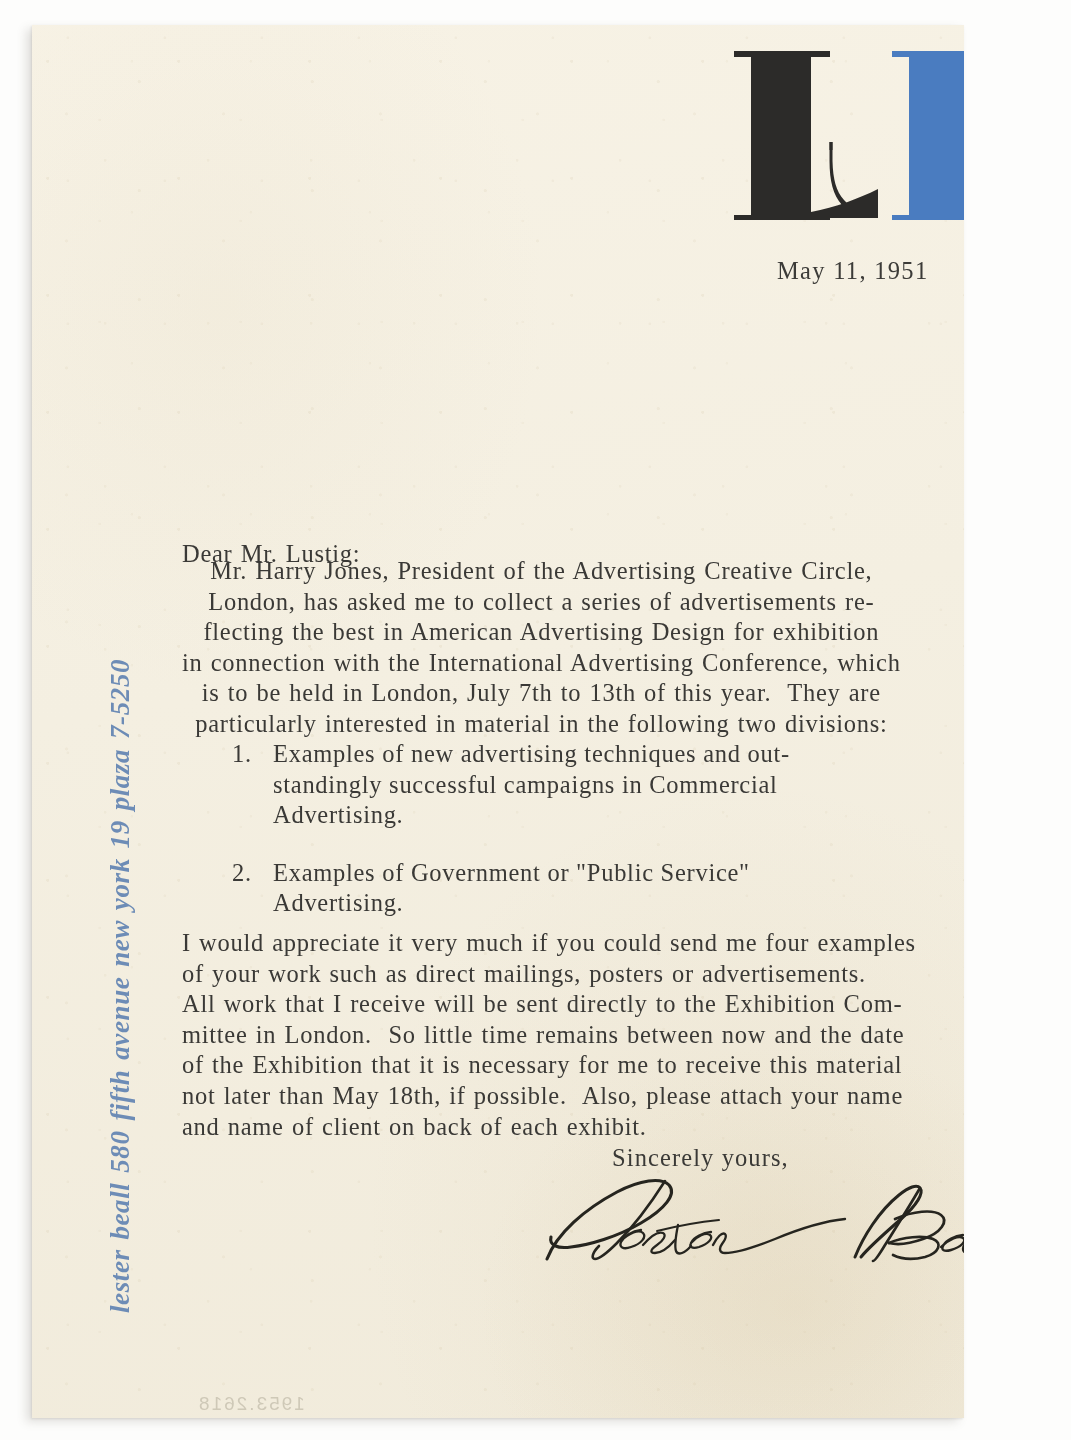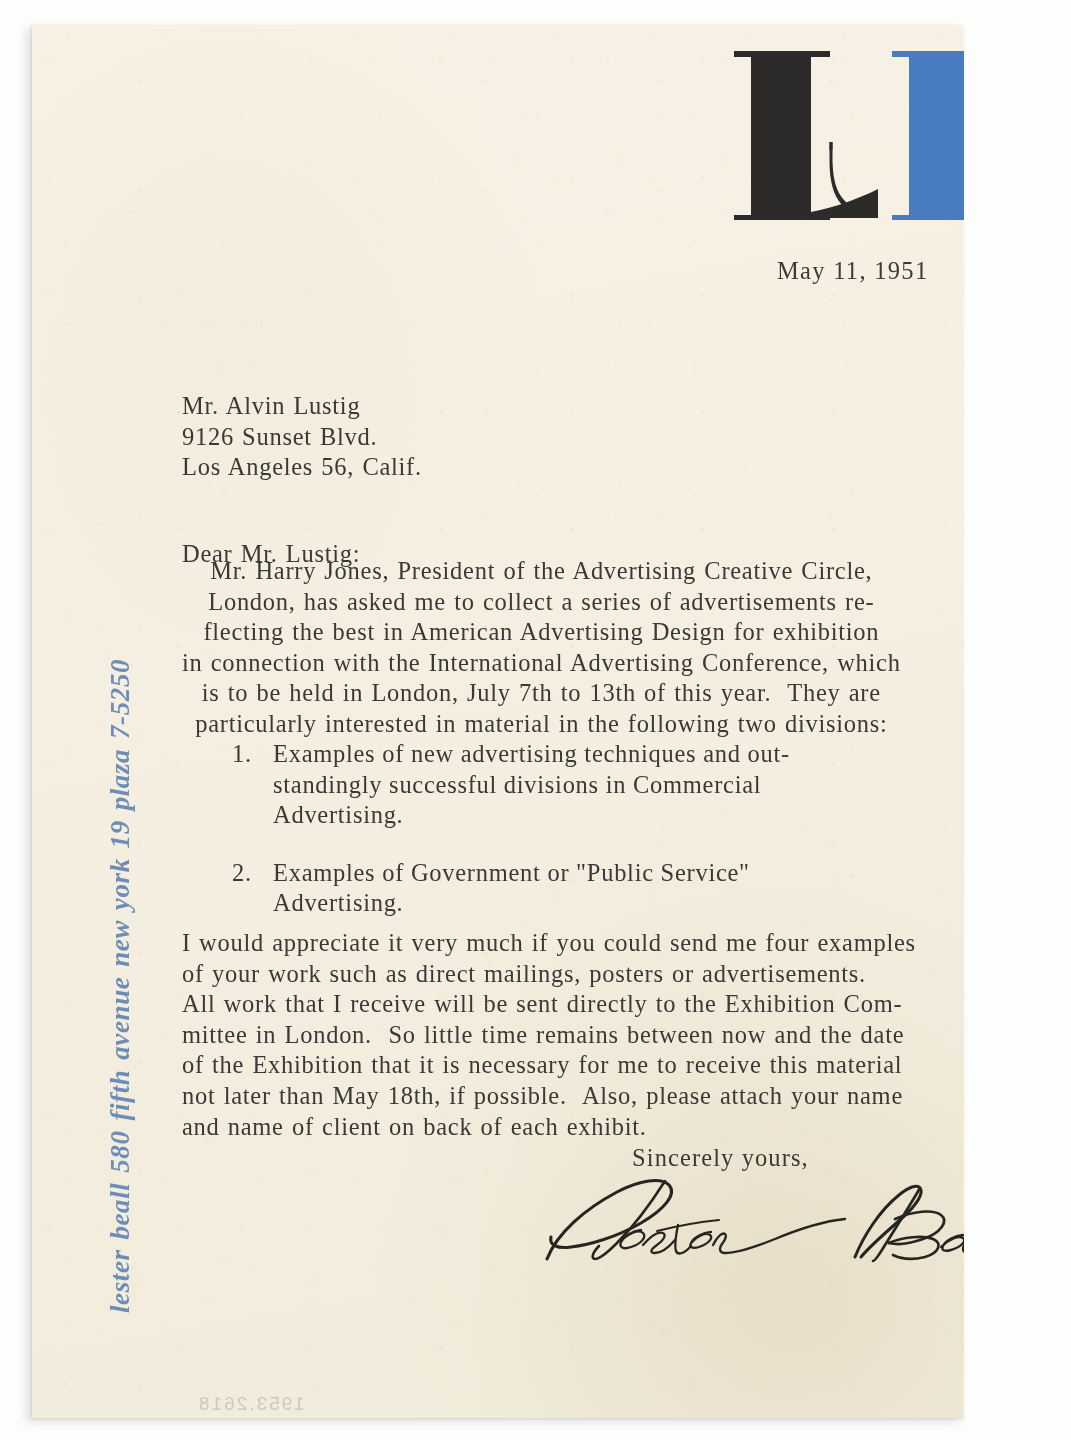--- a/index.html
+++ b/index.html
@@ -135,21 +135,21 @@
     font-size: 24.5px;
     line-height: 30.6px;
     letter-spacing: 0.72px;
     color: #3a3936;
     white-space: pre;
   }
 
   
   #signoff {
     position: absolute;
-    left: 600px;
+    left: 580px;
     top: 1119px;
     font-family: "Liberation Serif", serif;
     font-size: 24.5px;
     letter-spacing: 1.1px;
     color: #3a3936;
   }
   #signature {
     position: absolute;
     left: 505px;
     top: 1142px;
@@ -238,38 +238,35 @@
         <path d="M232 84 L247 84
                  C278 84 296 101 296 128
                  C296 155 278 171 247 171
                  L232 171 Z"></path>
       </g>
     </svg>
   </div>
 
   <div id="date">May 11, 1951</div>
 
-  <div class="typed" id="addressee">Mr. Alvin Lustig
-9126 Sunset Blvd.
-Los Angeles 56, Calif.</div>
 
   <div class="typed" id="salutation">Dear Mr. Lustig:</div>
 
   <div class="typed" id="para1">Mr. Harry Jones, President of the Advertising Creative Circle,
 London, has asked me to collect a series of advertisements re-
 flecting the best in American Advertising Design for exhibition
 in connection with the International Advertising Conference, which
 is to be held in London, July 7th to 13th of this year.  They are
 particularly interested in material in the following two divisions:</div>
 
   <ol id="divisions">
     <li>
       <span class="li-num">1.</span>
       <span class="li-text">Examples of new advertising techniques and out-
-standingly successful divisions in Commercial
+standingly successful campaigns in Commercial
 Advertising.</span>
     </li>
     <li>
       <span class="li-num">2.</span>
       <span class="li-text">Examples of Government or "Public Service"
 Advertising.</span>
     </li>
   </ol>
 
   <div class="typed" id="closing-para">I would appreciate it very much if you could send me four examples

